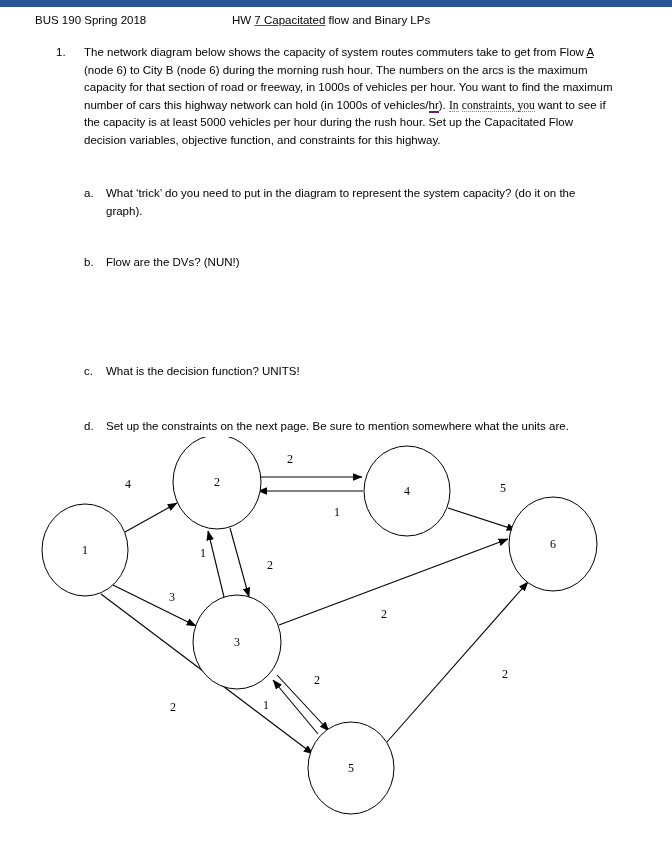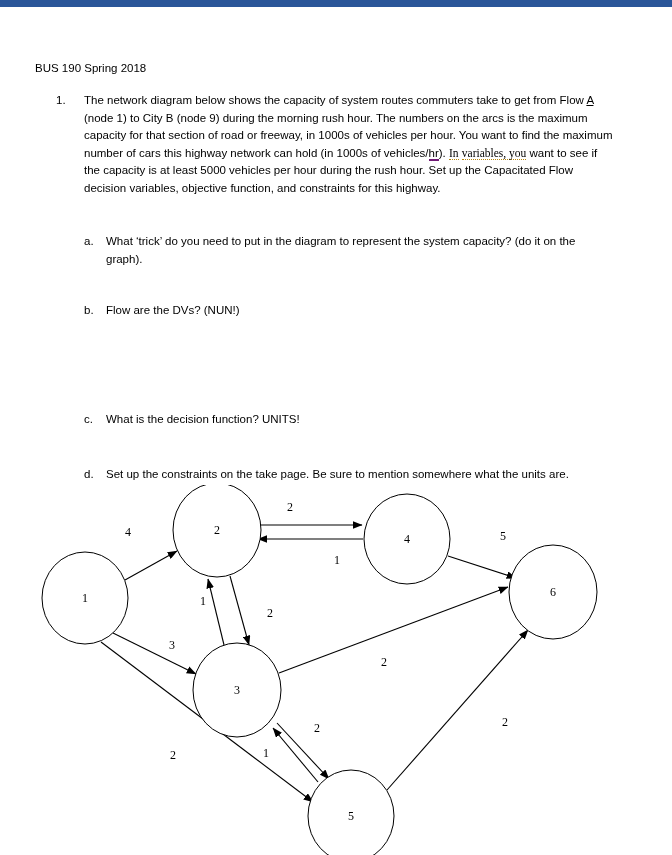--- a/index.html
+++ b/index.html
@@ -20,21 +20,20 @@
     top: 0; left: 0;
     width: 672px;
     height: 7px;
     background: #2a5699;
   }
   .page {
     position: absolute;
     top: 7px; left: 0;
     width: 672px;
     height: 700px;
-    margin-top: 48px;
   }
   
   .doc-header {
     position: absolute;
     top: 7px;
     left: 0;
     width: 672px;
     height: 20px;
     font-size: 11.5px;
   }
@@ -145,30 +144,31 @@
 </style>
 </head>
 <body>
 
 <div class="top-bar"></div>
 
 <div class="page">
 
   <div class="doc-header">
     <span class="hdr-left">BUS 190 Spring 2018</span>
+    <span class="hdr-right"><span>HW </span><span class="hdr-underline">7  Capacitated</span><span> flow and Binary LPs</span></span>
   </div>
 
   <div class="item-1">
     <span class="item-num">1.</span>
     <div class="item-body">
       <span>The network diagram below shows the capacity of system routes commuters take to get from</span>
-      <span>Flow </span><span class="u-solid">A  </span><span>(node 1) to City B (node 9)  during the morning rush hour.  The numbers on the arcs is the</span>
+      <span>Flow </span><span class="u-solid">A  </span><span>(node 6) to City B (node 6)  during the morning rush hour.  The numbers on the arcs is the</span>
       <span>maximum capacity for that section of road or freeway, in 1000s of vehicles per hour.   You want</span>
       <span>to find the maximum number of cars this highway network can hold (in 1000s of vehicles/</span><span class="sq-red">hr</span><span>). </span><span class="u-dotted">In</span>
-      <span class="u-dotted">variables, you</span><span> want to see if the capacity is at least 5000 vehicles per hour during the rush hour.</span>
+      <span class="u-dotted">constraints, you</span><span> want to see if the capacity is at least 5000 vehicles per hour during the rush hour.</span>
       <span>Set up the Capacitated Flow decision variables, objective function, and constraints for this</span>
       <span>highway.</span>
     </div>
   </div>
 
   <div class="sub" id="sub-a">
     <span class="lbl">a.</span>
     <div class="txt">What ‘trick’ do you need to put in the diagram to represent the system capacity? (do it on the graph).</div>
   </div>
 
@@ -177,21 +177,21 @@
     <div class="txt">Flow are the DVs? (NUN!)</div>
   </div>
 
   <div class="sub" id="sub-c">
     <span class="lbl">c.</span>
     <div class="txt">What is the decision function? UNITS!</div>
   </div>
 
   <div class="sub" id="sub-d">
     <span class="lbl">d.</span>
-    <div class="txt">Set up the constraints on the take page. Be sure to mention somewhere what the units are.</div>
+    <div class="txt">Set up the constraints on the next page. Be sure to mention somewhere what the units are.</div>
   </div>
 
   <div class="diagram">
     <svg id="network-svg" width="672" height="418" viewBox="0 0 672 418">
       <defs>
         <marker id="arrowhead" markerWidth="9" markerHeight="7" refX="8.5" refY="3.5" orient="auto" markerUnits="strokeWidth">
           <polygon points="0 0, 9 3.5, 0 7" fill="#000000"></polygon>
         </marker>
       </defs>
       <g id="edges-group">

